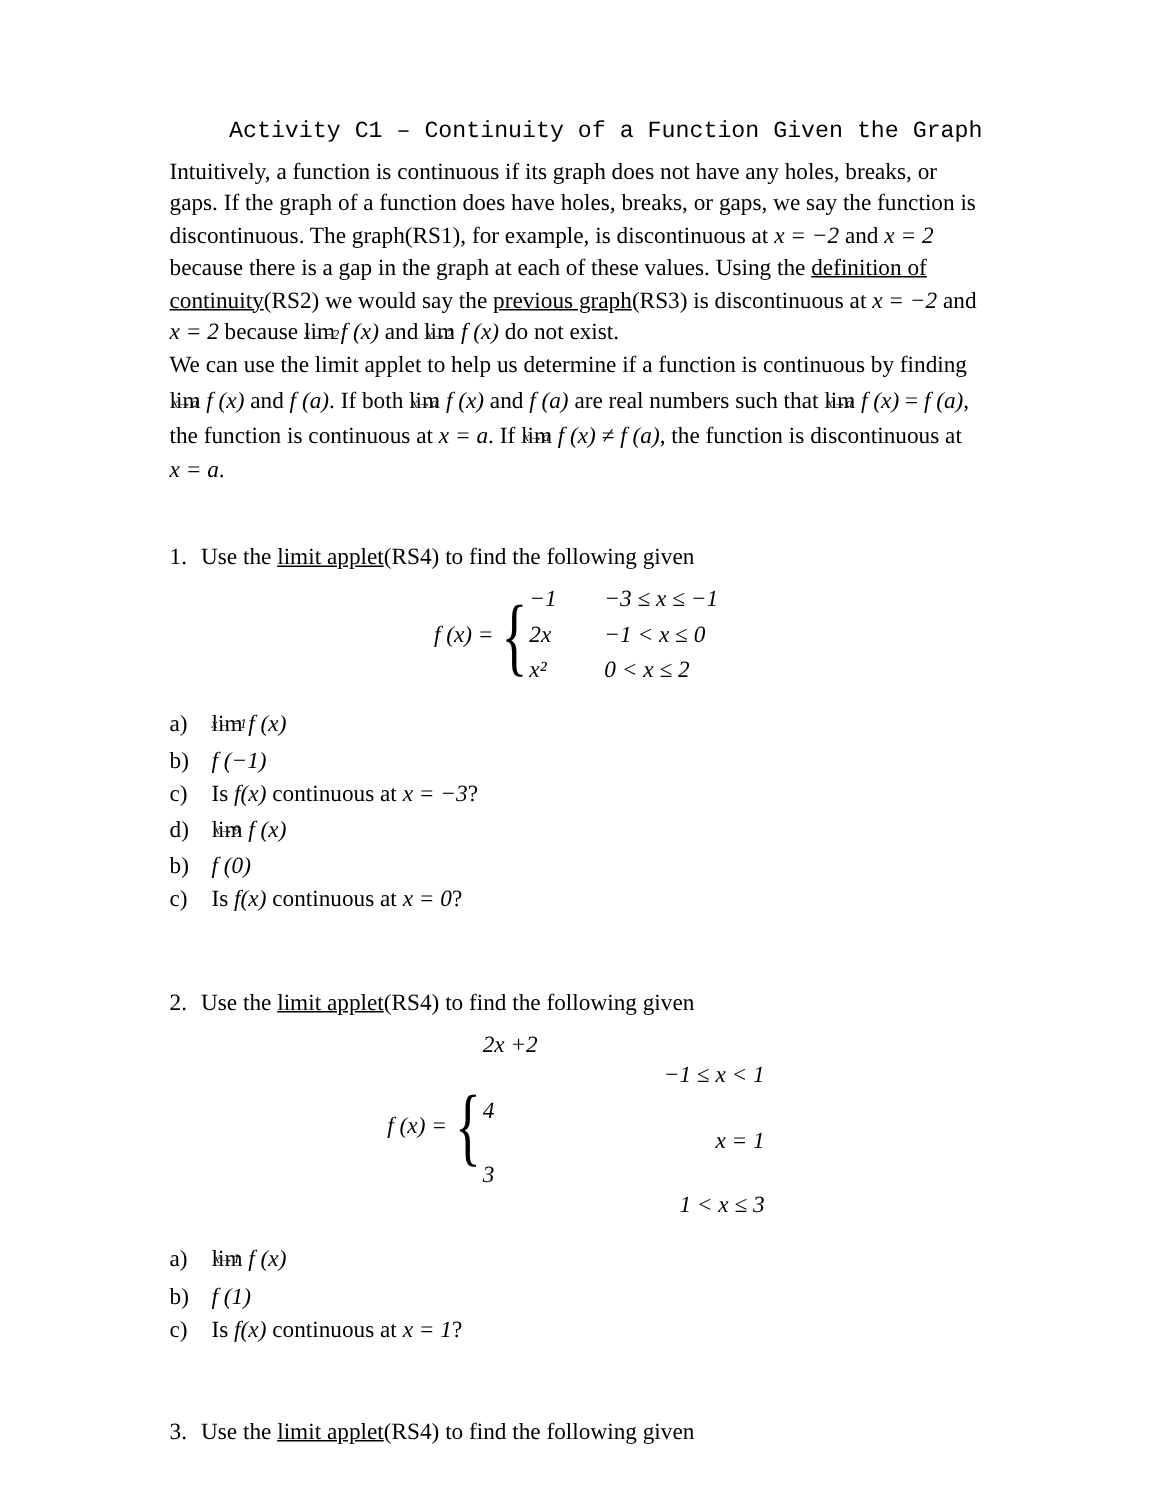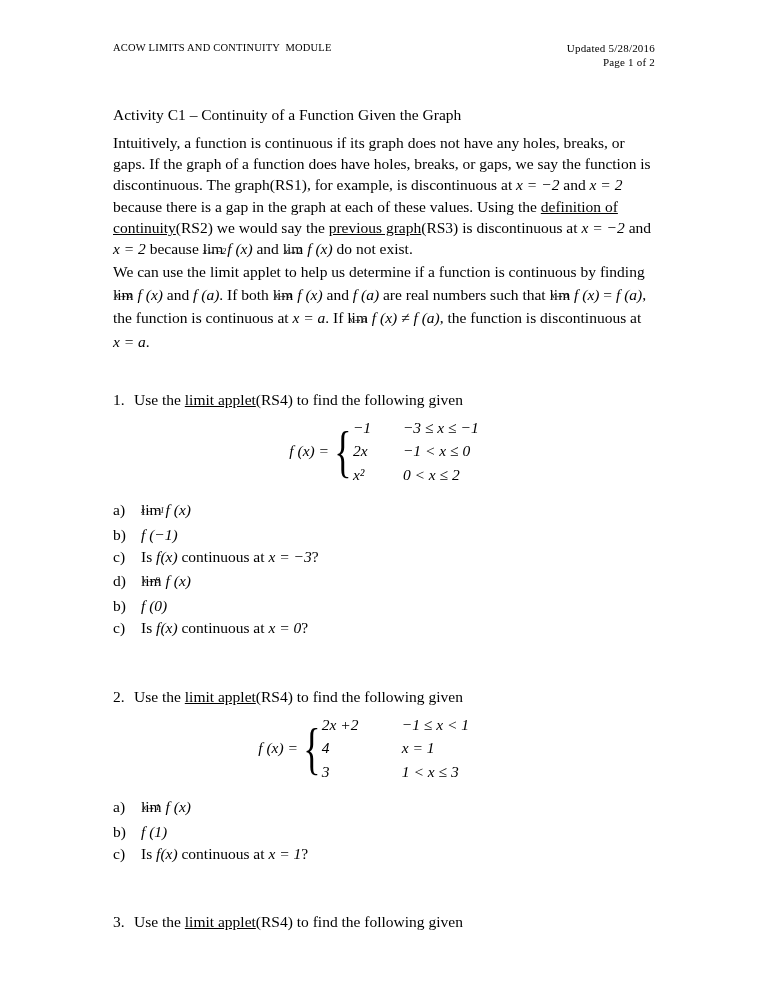--- a/index.html
+++ b/index.html
@@ -40,23 +40,24 @@
   .hdr-left { white-space: pre; }
   .hdr-right {
     text-align: right;
     font-size: 11px;
     line-height: 1.25;
   }
   .hdr-right div { display: block; }
 
   
   .title {
-    text-align: left;
+    text-align: right;
     font-size: 15.5px;
     margin-top: 36px;
+    font-family: Liberation Mono, monospace;
   }
 
   
   .para {
     font-size: 15.5px;
     line-height: 1.38;
     text-align: left;
   }
   .p1 { margin-top: 8px; }
   .p2 { line-height: 1.5; }
@@ -139,22 +140,23 @@
     font-style: italic;
     text-align: left;
   }
   .pw-cond {
     font-style: italic;
     padding-left: 8px;
   }
   .pw-rows.rightcond .pw-val { min-width: 74px; }
   .pw-rows.rightcond .pw-cond {
     min-width: 108px;
-    text-align: left;
+    text-align: right;
     padding-left: 6px;
+    margin-top: 20px;
   }
 
   
   .subs { font-size: 15.5px; }
   .sub-item {
     position: relative;
     padding-left: 28px;
     white-space: nowrap;
   }
   .sub-item .lbl {
@@ -164,27 +166,20 @@
   }
   .sub-tall { line-height: 1.72; }
   .sub-norm { line-height: 1.42; }
 </style>
 </head>
 <body>
 
 <div class="page">
   <div class="content">
 
-    <div class="hdr">
-      <div class="hdr-left">ACOW LIMITS AND CONTINUITY  MODULE</div>
-      <div class="hdr-right">
-        <div>Updated 5/28/2016</div>
-        <div>Page 1 of 2</div>
-      </div>
-    </div>
 
     <div class="title">Activity C1 – Continuity of a Function Given the Graph</div>
 
     <div class="para p1"><span>Intuitively, a function is continuous if its graph does not have any holes, breaks, or gaps. If the graph of a function does have holes,  breaks, or gaps, we say the function is discontinuous.  The graph(RS1), for example, is discontinuous at </span><span class="m nw">x = −2</span><span> and </span><span class="m nw">x = 2</span><span> because there is a gap in the graph at each of these values.  Using the </span><span class="u">definition of continuity</span><span>(RS2)</span><span> we would say the </span><span class="u">previous graph</span><span>(RS3)</span><span> is discontinuous at </span><span class="m nw">x = −2</span><span> and </span><span class="m nw">x = 2</span><span> because </span><span class="limblk"><span class="lim"><span class="op">lim</span><span class="sub">x→−2</span></span>&nbsp;<span class="m">f (x)</span></span><span> and </span><span class="limblk"><span class="lim"><span class="op">lim</span><span class="sub">x→2</span></span>&nbsp;<span class="m">f (x)</span></span><span> do not exist.</span></div>
 
     <div class="para p2"><span>We can use the limit applet to help us determine if a function is continuous by finding </span><span class="limblk"><span class="lim"><span class="op">lim</span><span class="sub">x→a</span></span>&nbsp;<span class="m">f (x)</span></span><span> and </span><span class="m">f (a)</span><span>.  If both </span><span class="limblk"><span class="lim"><span class="op">lim</span><span class="sub">x→a</span></span>&nbsp;<span class="m">f (x)</span></span><span> and </span><span class="m">f (a)</span><span> are real numbers such that </span><span class="limblk"><span class="lim"><span class="op">lim</span><span class="sub">x→a</span></span>&nbsp;<span class="m">f (x)</span></span><span class="mr"> = </span><span class="m">f (a)</span><span>, the function is continuous at </span><span class="m nw">x = a</span><span>.  If </span><span class="limblk"><span class="lim"><span class="op">lim</span><span class="sub">x→a</span></span>&nbsp;<span class="m">f (x)</span></span><span class="mr"> ≠ </span><span class="m">f (a)</span><span>, the function is discontinuous at </span><span class="m nw">x = a</span><span>.</span></div>
 
     <div style="margin-top:38px;">
       <div class="prob">
         <span class="num">1.</span><span>Use the </span><span class="u">limit applet</span><span>(RS4)</span><span> to find the following given</span>

